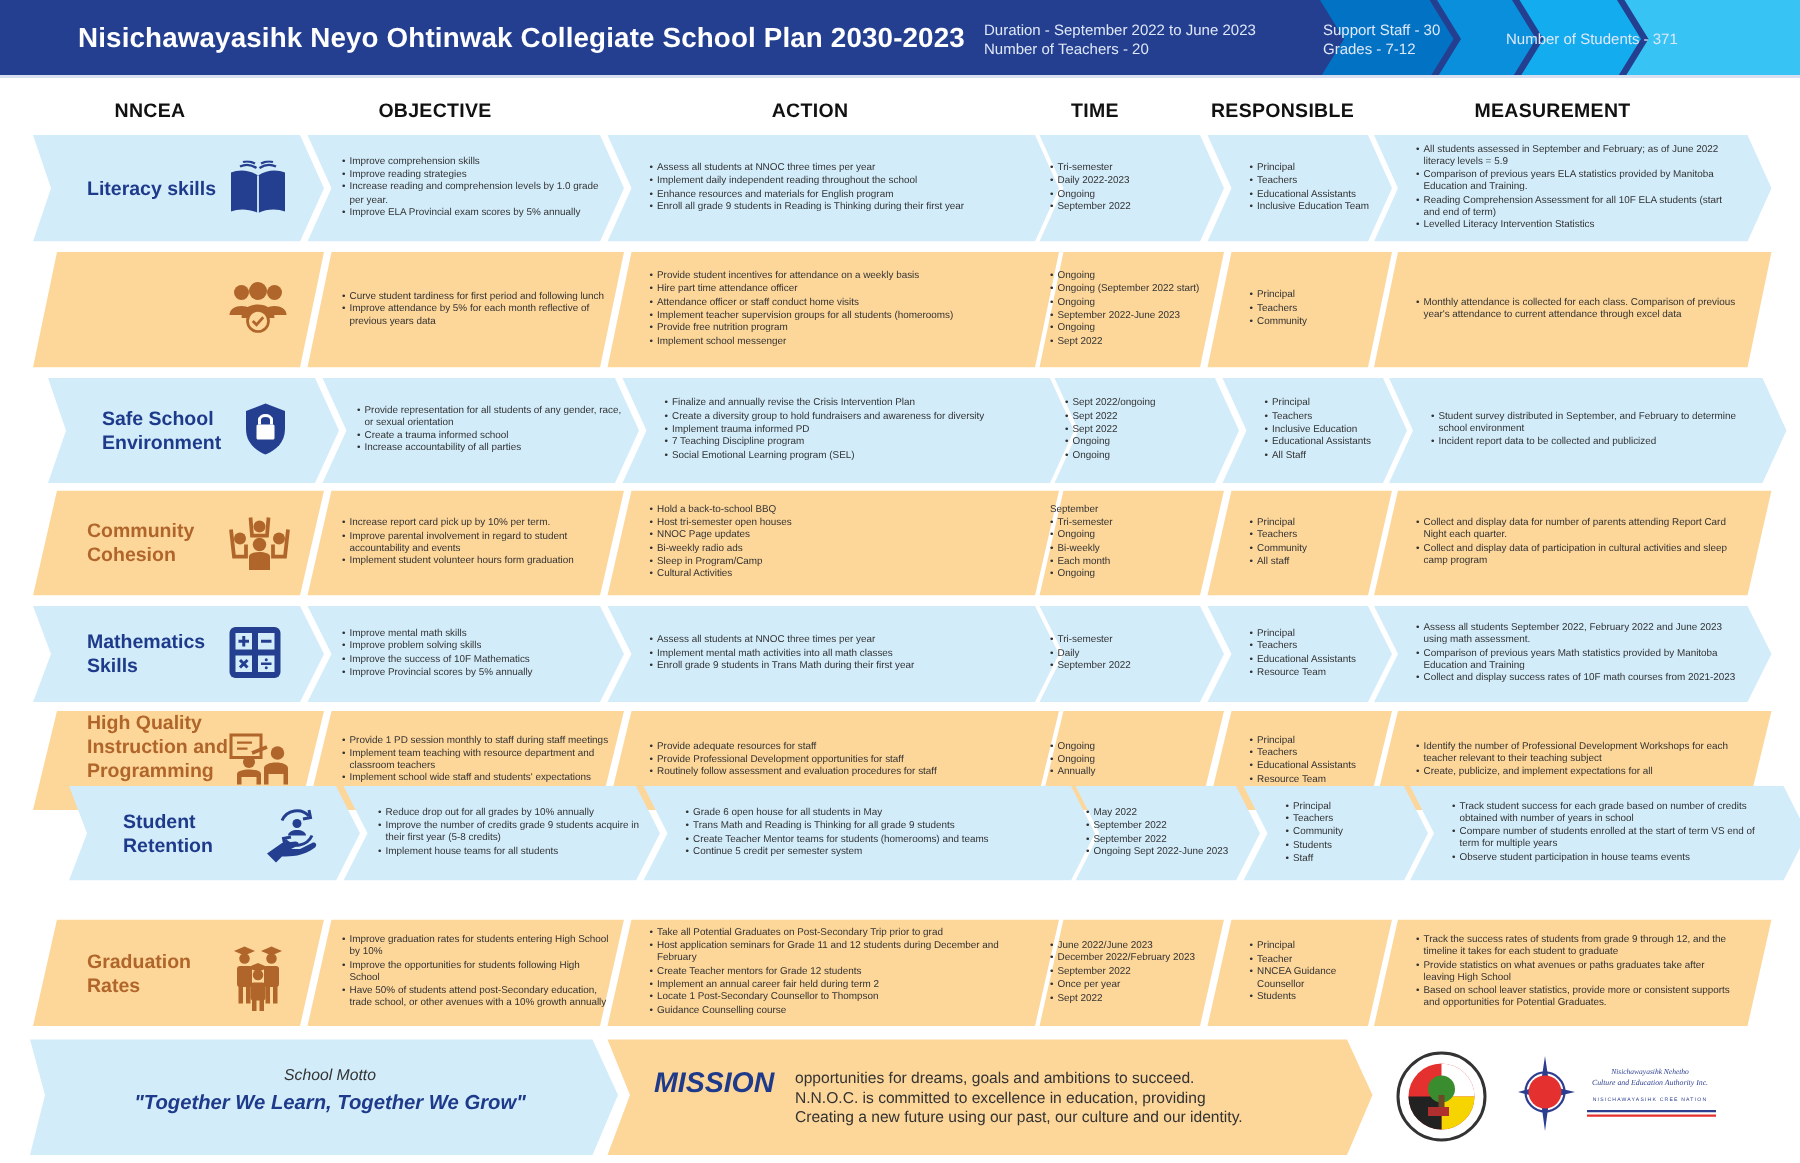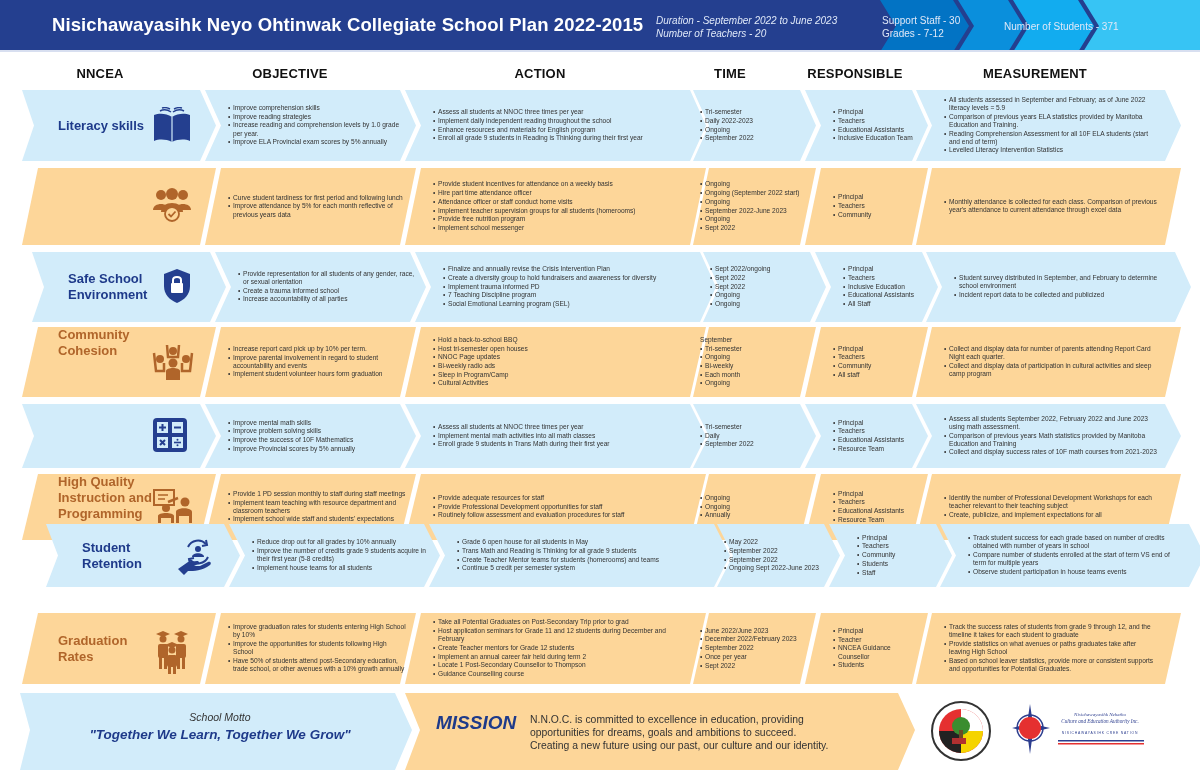--- a/index.html
+++ b/index.html
@@ -32,22 +32,22 @@
 <div class="header">
   <svg class="chev-wrap" width="1200" height="52" viewBox="0 0 1200 52">
     <polygon points="1050,0 1200,0 1200,52 1050,52 1066,26" fill="#37c4f4"></polygon>
     <polygon points="990,0 1080,0 1096,26 1080,52 990,52 1006,26" fill="#12acef"></polygon>
     <polygon points="930,0 1010,0 1026,26 1010,52 930,52 946,26" fill="#0a8fdc"></polygon>
     <polygon points="880,0 955,0 971,26 955,52 880,52 896,26" fill="#0273c4"></polygon>
     <polygon points="1078,0 1083,0 1099,26 1083,52 1078,52 1094,26" fill="#243f8f"></polygon>
     <polygon points="1008,0 1013,0 1029,26 1013,52 1008,52 1024,26" fill="#243f8f"></polygon>
     <polygon points="953,0 958,0 974,26 958,52 953,52 969,26" fill="#243f8f"></polygon>
   </svg>
-  <div class="title">Nisichawayasihk Neyo Ohtinwak Collegiate School Plan 2022-2015</div>
-  <div class="info" style="left:656px; top:14px;font-style:italic;">
+  <div class="title">Nisichawayasihk Neyo Ohtinwak Collegiate School Plan 2030-2023</div>
+  <div class="info" style="left:656px; top:14px;">
     <div>Duration - September 2022 to June 2023</div>
     <div>Number of Teachers - 20</div>
   </div>
   <div class="info" style="left:882px; top:14px;">
     <div>Support Staff - 30</div>
     <div>Grades - 7-12</div>
   </div>
   <div class="info" style="left:1004px; top:20px;">Number of Students - 371</div>
 </div>
 
@@ -235,21 +235,21 @@
     </div>
     <div class="row" style="top: 327px; height: 70px;">
       <svg width="1200" height="70" viewBox="0 0 1200 70" style="position: absolute; left: 0px; top: 0px;">
         <polygon points="38,0 216,0 200,70 22,70" fill="#fdd699"></polygon>
         <polygon points="221,0 416,0 400,70 205,70" fill="#fdd699"></polygon>
         <polygon points="421,0 706,0 690,70 405,70" fill="#fdd699"></polygon>
         <polygon points="709,0 816,0 800,70 693,70" fill="#fdd699"></polygon>
         <polygon points="821,0 928,0 912,70 805,70" fill="#fdd699"></polygon>
         <polygon points="932,0 1181,0 1165,70 916,70" fill="#fdd699"></polygon>
       </svg>
-      <div class="goal-label orange-text" style="left: 58px; width: 100px; top: 0px; height: 70px; display: flex; ">
+      <div class="goal-label orange-text" style="left: 58px; width: 100px; top: 0px; height: 70px; display: flex; align-items: center;">
         <span>Community Cohesion</span>
       </div>
       <div class="goal-icon" style="left: 152px; top: 16px;"><svg width="42" height="38" viewBox="0 0 42 38">
           <circle cx="21" cy="8" r="4" fill="#b0652a"></circle>
           <path d="M15,2 L16,14 L26,14 L27,2" stroke="#b0652a" stroke-width="2.5" fill="none"></path>
           <circle cx="8" cy="16" r="4" fill="#b0652a"></circle>
           <circle cx="34" cy="16" r="4" fill="#b0652a"></circle>
           <path d="M2,10 L4,28 L12,28 L12,20" stroke="#b0652a" stroke-width="2.5" fill="none"></path>
           <path d="M40,10 L38,28 L30,28 L30,20" stroke="#b0652a" stroke-width="2.5" fill="none"></path>
           <circle cx="21" cy="20" r="4.5" fill="#b0652a"></circle>
@@ -299,20 +299,23 @@
     </div>
     <div class="row" style="top: 404px; height: 64px;">
       <svg width="1200" height="64" viewBox="0 0 1200 64" style="position: absolute; left: 0px; top: 0px;">
         <polygon points="22,0 200,0 216,32 200,64 22,64 34,32" fill="#d2ecfa"></polygon>
         <polygon points="205,0 400,0 416,32 400,64 205,64 221,32" fill="#d2ecfa"></polygon>
         <polygon points="405,0 690,0 706,32 690,64 405,64 421,32" fill="#d2ecfa"></polygon>
         <polygon points="693,0 800,0 816,32 800,64 693,64 709,32" fill="#d2ecfa"></polygon>
         <polygon points="805,0 912,0 928,32 912,64 805,64 821,32" fill="#d2ecfa"></polygon>
         <polygon points="916,0 1165,0 1181,32 1165,64 916,64 932,32" fill="#d2ecfa"></polygon>
       </svg>
+      <div class="goal-label blue-text" style="left: 58px; width: 100px; top: 0px; height: 64px; display: flex; align-items: center;">
+        <span>Mathematics Skills</span>
+      </div>
       <div class="goal-icon" style="left: 152px; top: 13px;"><svg width="36" height="36" viewBox="0 0 36 36">
           <rect x="1" y="1" width="34" height="34" rx="4" fill="#243f8f"></rect>
           <rect x="5" y="5" width="11" height="11" fill="#d2ecfa"></rect>
           <rect x="20" y="5" width="11" height="11" fill="#d2ecfa"></rect>
           <rect x="5" y="20" width="11" height="11" fill="#d2ecfa"></rect>
           <rect x="20" y="20" width="11" height="11" fill="#d2ecfa"></rect>
           <path d="M7,10.5 L14,10.5 M10.5,7 L10.5,14" stroke="#243f8f" stroke-width="2"></path>
           <path d="M22,10.5 L29,10.5" stroke="#243f8f" stroke-width="2"></path>
           <path d="M8,23 L13,28 M13,23 L8,28" stroke="#243f8f" stroke-width="2"></path>
           <path d="M22,25.5 L29,25.5" stroke="#243f8f" stroke-width="1.6"></path>
@@ -551,22 +554,22 @@
   </div>
 
 <svg style="position:absolute; left:0; top:690px;" width="1200" height="85" viewBox="0 0 1200 85">
   <polygon points="20,3 395,3 412,40 395,80 20,80 30,40" fill="#d2ecfa"></polygon>
   <polygon points="405,3 898,3 915,40 898,80 405,80 420,40" fill="#fdd699"></polygon>
 </svg>
 <div class="footer-motto-cap" style="left:20px;">School Motto</div>
 <div class="footer-motto" style="left:20px;">"Together We Learn, Together We Grow"</div>
 <div class="mission-label">MISSION</div>
 <div class="mission-text">
+  <div>opportunities for dreams, goals and ambitions to succeed.</div>
   <div>N.N.O.C. is committed to excellence in education, providing</div>
-  <div>opportunities for dreams, goals and ambitions to succeed.</div>
   <div>Creating a new future using our past, our culture and our identity.</div>
 </div>
 
 <div class="logos">
   <svg width="62" height="62" viewBox="0 0 62 62" style="position:absolute; left:0; top:0;">
     <circle cx="31" cy="31" r="29" fill="#fff" stroke="#333" stroke-width="2"></circle>
     <circle cx="31" cy="31" r="22" fill="#e53030"></circle>
     <path d="M31,9 A22,22 0 0 1 53,31 L31,31 Z" fill="#fff"></path>
     <path d="M31,31 L53,31 A22,22 0 0 1 31,53 Z" fill="#f5d400"></path>
     <path d="M31,31 L31,53 A22,22 0 0 1 9,31 Z" fill="#222"></path>

